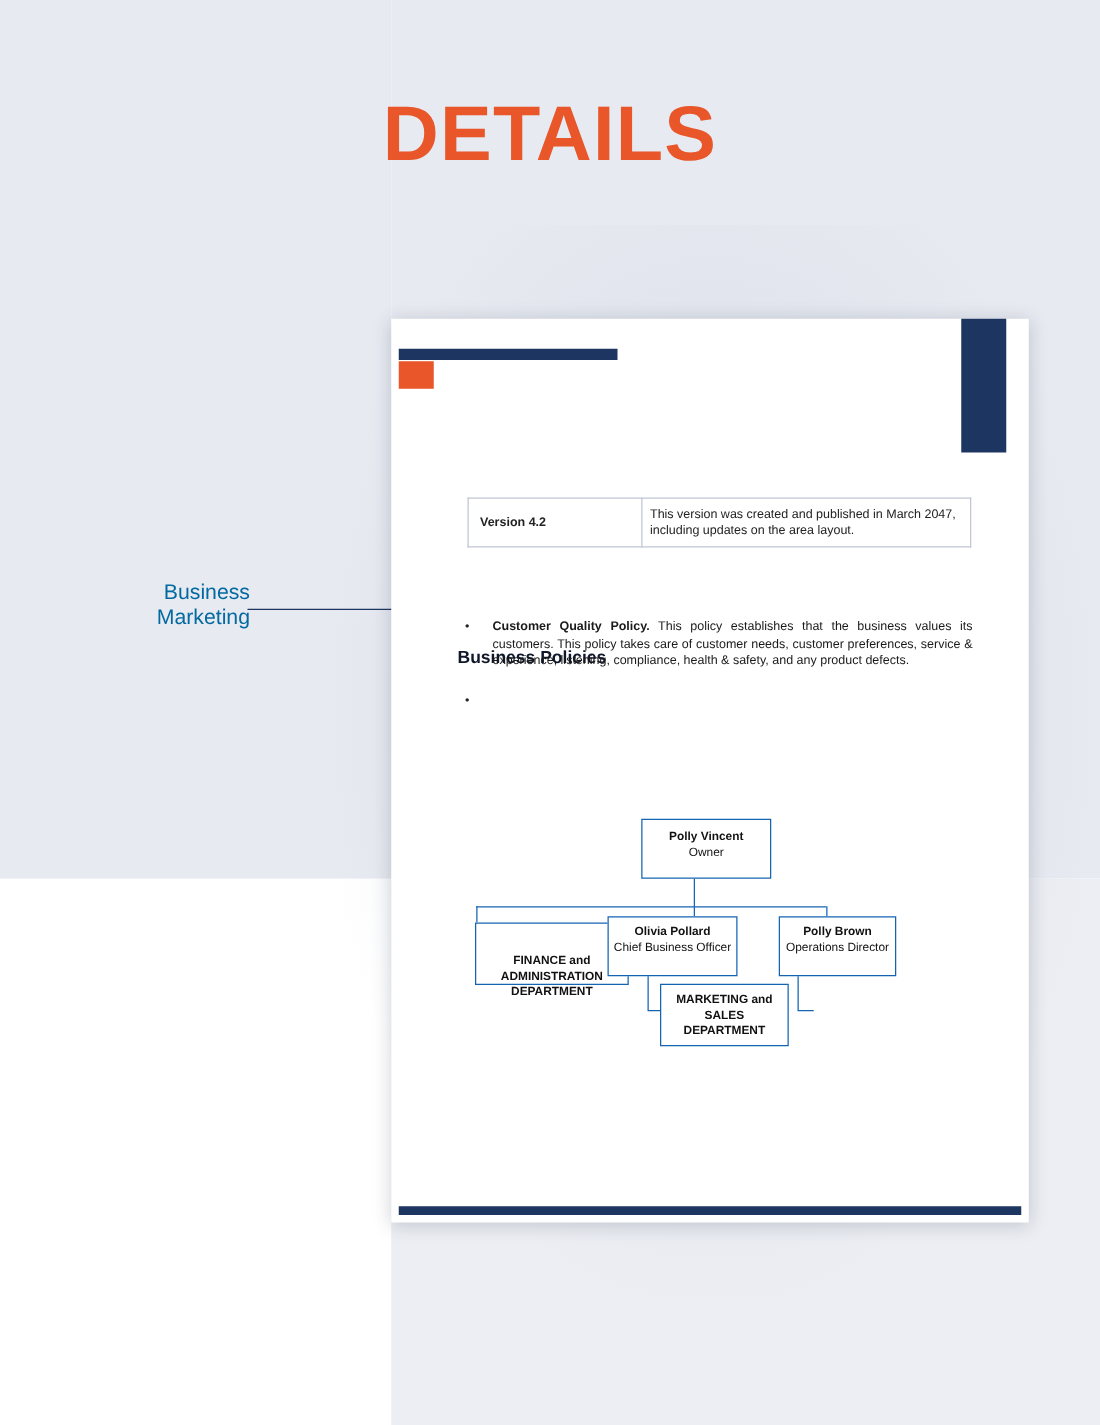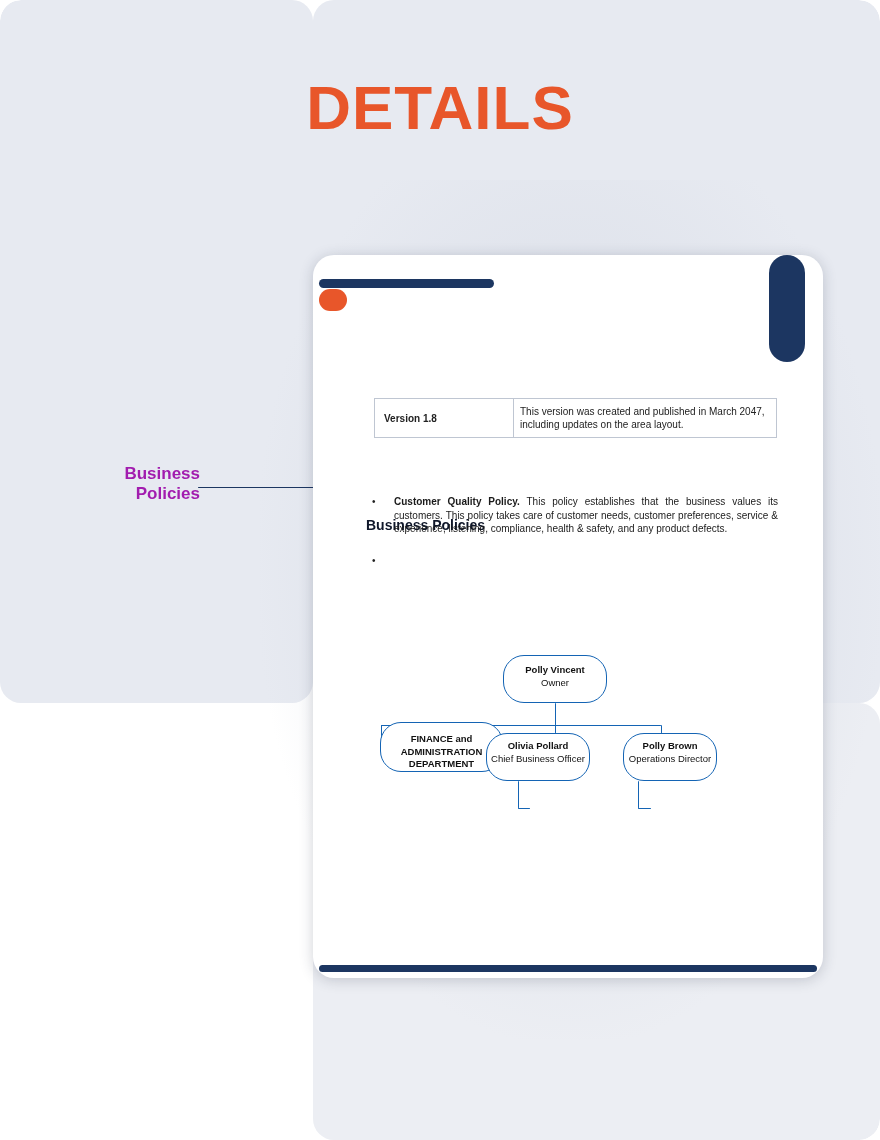--- a/index.html
+++ b/index.html
@@ -1,15 +1,15 @@
 <!DOCTYPE html>
 <html><head>
 <meta charset="utf-8">
 <style>
-  * { box-sizing: border-box; border-radius: 21px; }
+  * { box-sizing: border-box; }
   html, body {
     margin: 0;
     padding: 0;
     width: 880px;
     height: 1140px;
     font-family: "Liberation Sans", sans-serif;
     background: #ffffff;
   }
   #stage {
     position: relative;
@@ -64,22 +64,22 @@
   }
 
   
   .callout {
     position: absolute;
     left: 70px; top: 464px;
     width: 130px;
     text-align: right;
     font-size: 17px;
     line-height: 20px;
-    font-weight: bold;
-    color: #a21caf;
+    font-weight: normal;
+    color: #0369a1;
   }
   .callout-line {
     position: absolute;
     left: 198px; top: 487px;
     width: 150px; height: 1px;
     background: #1c3661;
   }
 
   
   .page {
@@ -207,83 +207,86 @@
   <div class="bg-top-left"></div>
   <div class="bg-top-right"></div>
   <div class="bg-bottom"></div>
   <div class="bg-bottom-right"></div>
   <div class="bg-soft-shade"></div>
 
   <div class="headline">DETAILS</div>
 
   <div class="callout">
     <div>Business</div>
-    <div>Policies</div>
+    <div>Marketing</div>
   </div>
   <div class="callout-line"></div>
 
   <div class="page">
 
     <div class="page-topbar"></div>
     <div class="page-orange-square"></div>
     <div class="page-rightblock"></div>
     <div class="page-bottombar"></div>
 
     <table class="version-table">
       <tbody>
           <tr>
-        <td class="version-cell-left">Version 1.8</td>
+        <td class="version-cell-left">Version 4.2</td>
         <td class="version-cell-right">This version was created and published in March 2047, including updates on the area layout.</td>
       </tr>
     </tbody>
       </table>
 
     <div class="section-title">Business Policies</div>
 
     <div class="bullets">
       <div class="bullet-row">
         <span class="bullet-dot">•</span>
         <div class="bullet-text"><b>Customer Quality Policy.</b><span> This policy establishes that the business values its customers. This policy takes care of customer needs, customer preferences, service &amp; experience, listening, compliance, health &amp; safety, and any product defects.</span></div>
       </div>
       <div class="bullet-row">
         <span class="bullet-dot">•</span>
       </div>
     </div>
 
     <div class="org">
 
-      <div class="node" style="left:190px; top:5px; width:104px; height:48px; padding-top:8px;">
+      <div class="node" style="left:200px; top:5px; width:104px; height:48px; padding-top:8px;">
         <span class="nm">Polly Vincent</span>
         <span class="ro">Owner</span>
       </div>
 
       <div class="connector v" style="left:242px; top:53px; height:22px;"></div>
 
       <div class="connector h" style="left:68px; top:75px; width:280px;"></div>
 
       <div class="connector v" style="left:68px; top:75px; height:13px;"></div>
       <div class="connector v" style="left:242px; top:75px; height:8px;"></div>
       <div class="connector v" style="left:348px; top:75px; height:8px;"></div>
 
-      <div class="node dept" style="left:67px; top:72px; width:123px; height:50px; padding-top:10px;">
+      <div class="node dept" style="left:67px; top:88px; width:123px; height:50px; padding-top:24px;">
         <span class="nm">FINANCE and ADMINISTRATION DEPARTMENT</span>
       </div>
 
       <div class="node" style="left:173px; top:83px; width:104px; height:48px; padding-top:6px;">
         <span class="nm">Olivia Pollard</span>
         <span class="ro">Chief Business Officer</span>
       </div>
 
       <div class="node" style="left:310px; top:83px; width:94px; height:48px; padding-top:6px;">
         <span class="nm">Polly Brown</span>
         <span class="ro">Operations Director</span>
       </div>
 
       <div class="connector v" style="left:205px; top:131px; height:27px;"></div>
       <div class="connector h" style="left:205px; top:158px; width:12px;"></div>
       <div class="connector v" style="left:325px; top:131px; height:27px;"></div>
       <div class="connector h" style="left:325px; top:158px; width:13px;"></div>
 
+      <div class="node dept" style="left:215px; top:137px; width:103px; height:50px; padding-top:6px;">
+        <span class="nm">MARKETING and SALES DEPARTMENT</span>
+      </div>
 
 
     </div>
   </div>
 </div>
 
 </body></html>

